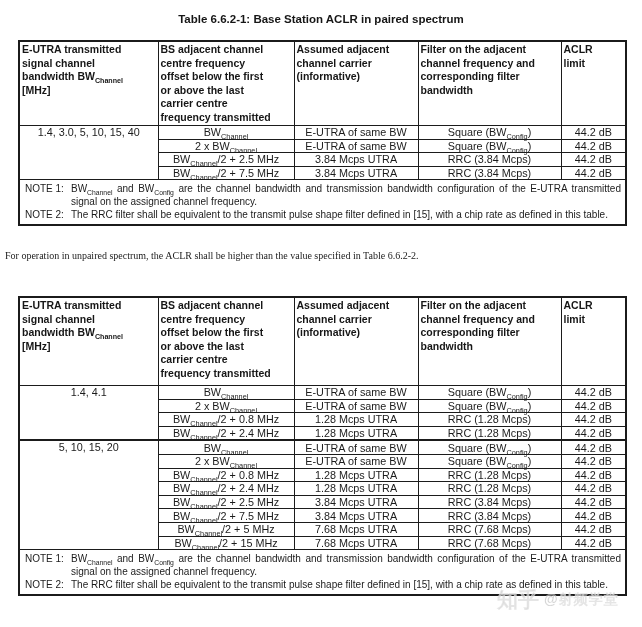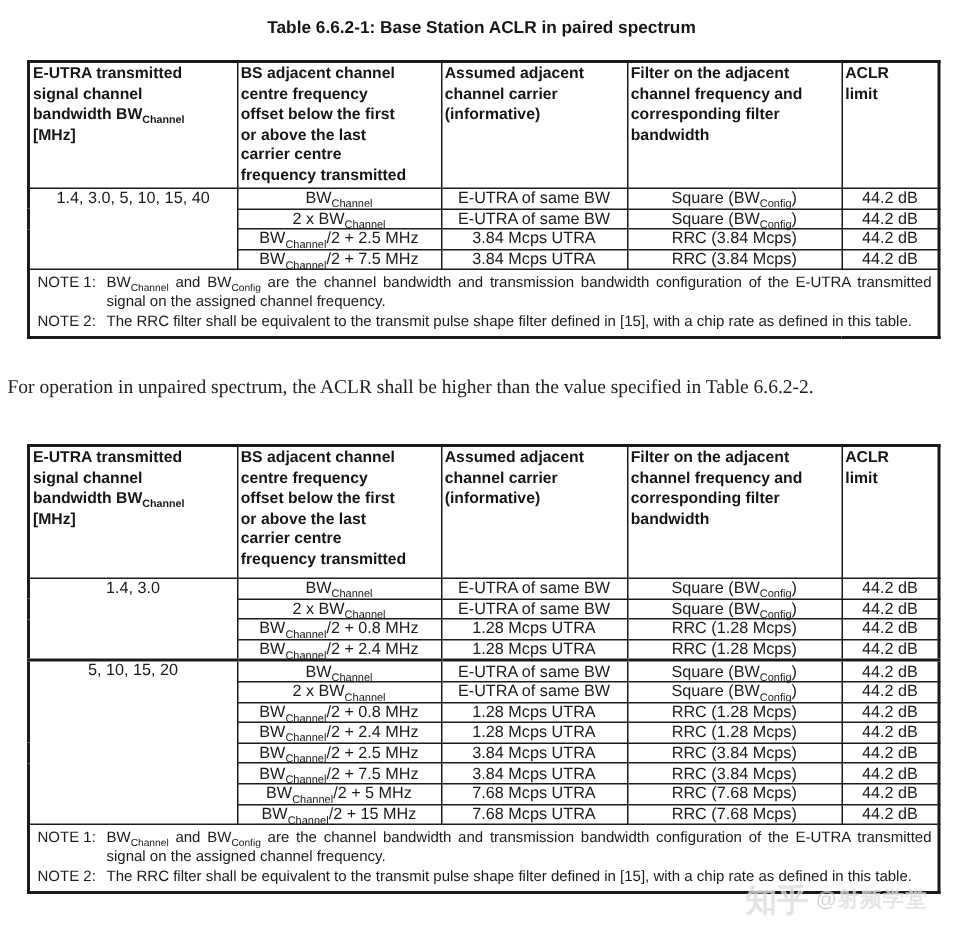--- a/index.html
+++ b/index.html
@@ -10,21 +10,21 @@
   }
   .table-title{
     position:absolute;left:0;width:642px;text-align:center;
     font-weight:bold;font-size:11.5px;color:#161616;
   }
   .title1{top:13px;}
   .title2{top:281px;}
   .body-paragraph{
     position:absolute;top:250px;left:5px;margin:0;width:620px;
     font-family:"Liberation Serif","DejaVu Serif",serif;
-    font-size:13px;color:#222;
+    font-size:10px;color:#222;
   }
   table.spec-table{
     position:absolute;left:18px;border-collapse:collapse;table-layout:fixed;
     width:607px;border:2px solid #1b1b1b;background:#fff;
   }
   .tbl-0{top:40px;}
   .tbl-1{top:296px;}
   .spec-table th,.spec-table td{border:1px solid #1b1b1b;}
   .spec-table th{
     vertical-align:top;text-align:left;font-weight:bold;
@@ -162,21 +162,21 @@
           <th>Filter on the adjacent
 channel frequency and
 corresponding filter
 bandwidth</th>
           <th>ACLR
 limit</th>
         </tr>
       </thead>
       <tbody>
         <tr>
-          <td class="bw-cell" rowspan="4">1.4, 3.0</td>
+          <td class="bw-cell" rowspan="4">1.4, 4.1</td>
           <td class="data-cell">BW<sub>Channel</sub></td>
           <td class="data-cell">E-UTRA of same BW</td>
           <td class="data-cell">Square (BW<sub>Config</sub>)</td>
           <td class="data-cell">44.2 dB</td>
         </tr>
         <tr>
           <td class="data-cell">2 x BW<sub>Channel</sub></td>
           <td class="data-cell">E-UTRA of same BW</td>
           <td class="data-cell">Square (BW<sub>Config</sub>)</td>
           <td class="data-cell">44.2 dB</td>

